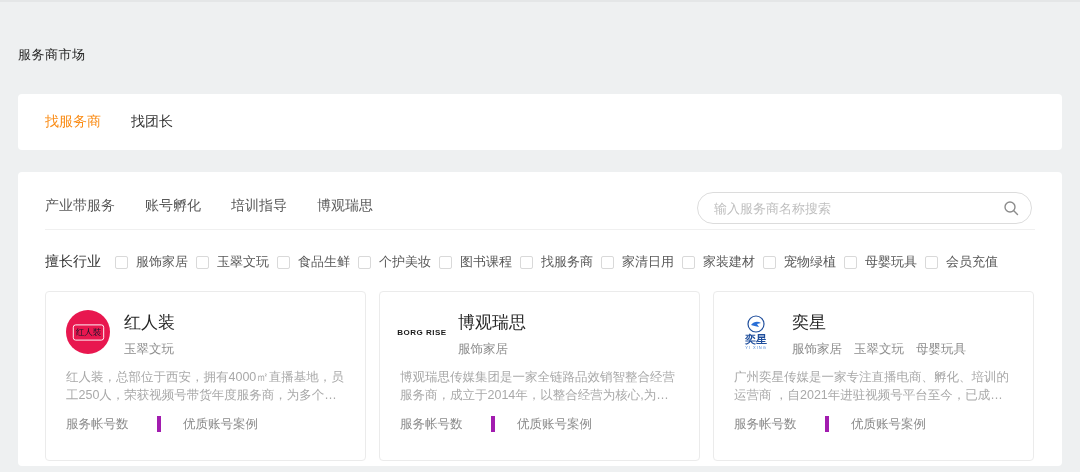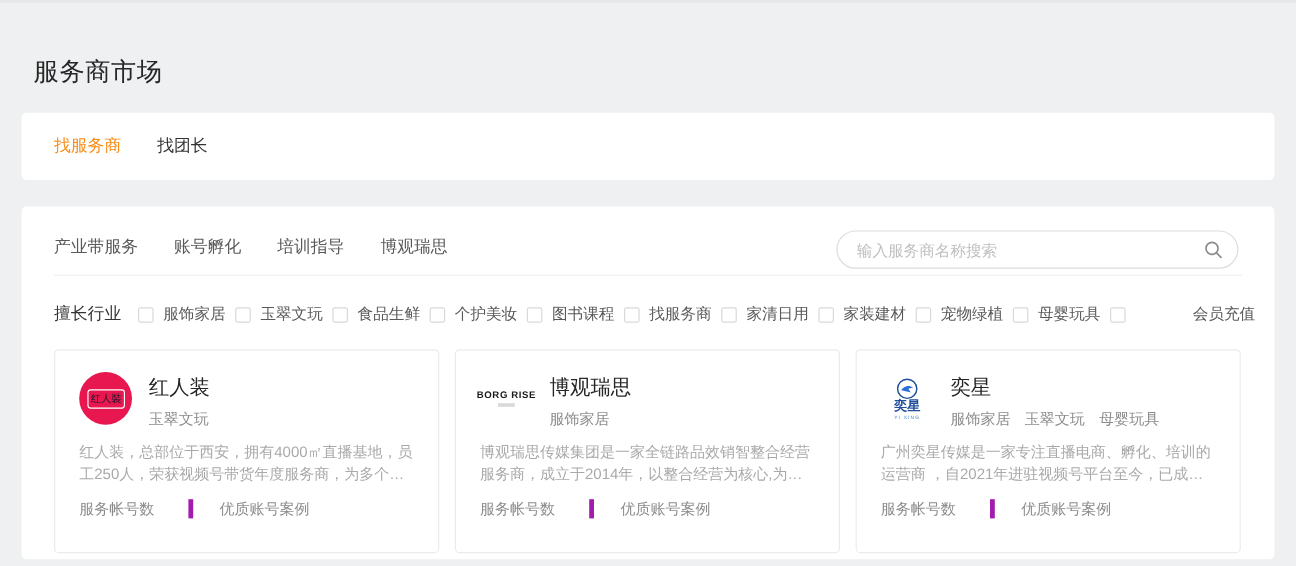--- a/index.html
+++ b/index.html
@@ -5,22 +5,22 @@
   * { margin:0; padding:0; box-sizing:border-box; }
   html,body { width:1080px; height:472px; overflow:hidden; }
   body {
     font-family:"Liberation Sans","DejaVu Sans",sans-serif;
     background:#eef0f1;
     color:#333;
     border-top:2px solid #e4e6e7;
     position:relative;
   }
   .page-title {
-    position:absolute; left:28px; top:44px;
-    font-size:21px; color:#262626; letter-spacing:.5px;
+    position:absolute; left:18px; top:44px;
+    font-size:13px; color:#262626; letter-spacing:.5px;
   }
   .panel { position:absolute; left:18px; width:1044px; background:#fff; border-radius:4px; }
   .panel-top { top:92px; height:56px; display:flex; align-items:center; padding-left:27px; }
   .top-tab { font-size:14px; color:#333; margin-right:30px; cursor:pointer; }
   .top-tab.active { color:#fa8c16; }
 
   .panel-main { top:170px; height:294px; padding:0 27px; overflow:hidden; }
 
   .cat-row { position:relative; display:flex; align-items:flex-end; border-bottom:1px solid #f0f0f0; height:58px; }
   .cat-tab { font-size:14px; color:#595959; margin-right:30px; padding-bottom:14px; position:relative; cursor:pointer; }
@@ -35,41 +35,41 @@
     font-family:"Liberation Sans","DejaVu Sans",sans-serif; background:#fff;
   }
   .search-input::placeholder { color:#bfbfbf; }
   .search-icon { position:absolute; right:13px; top:8px; width:16px; height:16px; }
 
   .filter-block { margin-top:17px; }
   .filter-row { display:flex; align-items:center; height:30px; }
   .filter-label { font-size:14px; color:#333; width:70px; flex:0 0 70px; }
   .filter-indent { margin-left:70px; }
   .filter-option { display:flex; align-items:center; margin-right:9px; width:72px; cursor:pointer; }
-  .filter-option.wide { width:auto; padding-right:4px;gap:48px; }
+  .filter-option.wide { width:auto; padding-right:4px; }
   .checkbox {
     width:13px; height:13px; border:1px solid #d9d9d9; border-radius:2px;
     background:#fff; margin-right:8px; flex:0 0 13px;
   }
   .filter-option span.opt-label { font-size:13px; color:#595959; white-space:nowrap; }
 
   .cards { display:flex; gap:13px; margin-top:14px; }
   .card {
     width:321px; flex:0 0 321px; height:170px; border:1px solid #ebebeb;
     border-radius:4px; padding:18px 20px; background:#fff;
   }
   .card-head { display:flex; }
   .logo { width:44px; height:44px; flex:0 0 44px; margin-right:14px; display:flex; align-items:center; justify-content:center; }
   .logo-circle-red {
     border-radius:50%; background:#e8174f; color:#0f172a;
   }
   .logo-circle-red .logo-inner {
     font-size:9px; border:1px solid #fff; border-radius:3px; padding:1px 2px; transform:scale(.95);
   }
-  .logo-borg { flex-direction:column; }
+  .logo-borg { flex-direction:row; }
   .logo-borg .borg-main { font-size:8px; font-weight:bold; color:#1a1a1a; letter-spacing:.5px; white-space:nowrap; }
   .logo-borg .borg-bar { width:14px; height:3px; background:#d9d9d9; margin-top:2px; }
   .logo-yixing { flex-direction:column; }
   .logo-yixing .yx-name { font-size:11px; font-weight:bold; color:#1f4e9c; line-height:11px; margin-top:1px; }
   .logo-yixing .yx-sub { font-size:4px; color:#4a84d4; letter-spacing:1px; }
   .card-title-wrap { padding-top:2px; }
   .card-name { font-size:17px; color:#262626; font-weight:500; line-height:22px; }
   .card-tags { margin-top:7px; font-size:12.5px; color:#8c8c8c; }
   .card-tags span { margin-right:12px; }
   .card-tags span:empty { display:none; }

